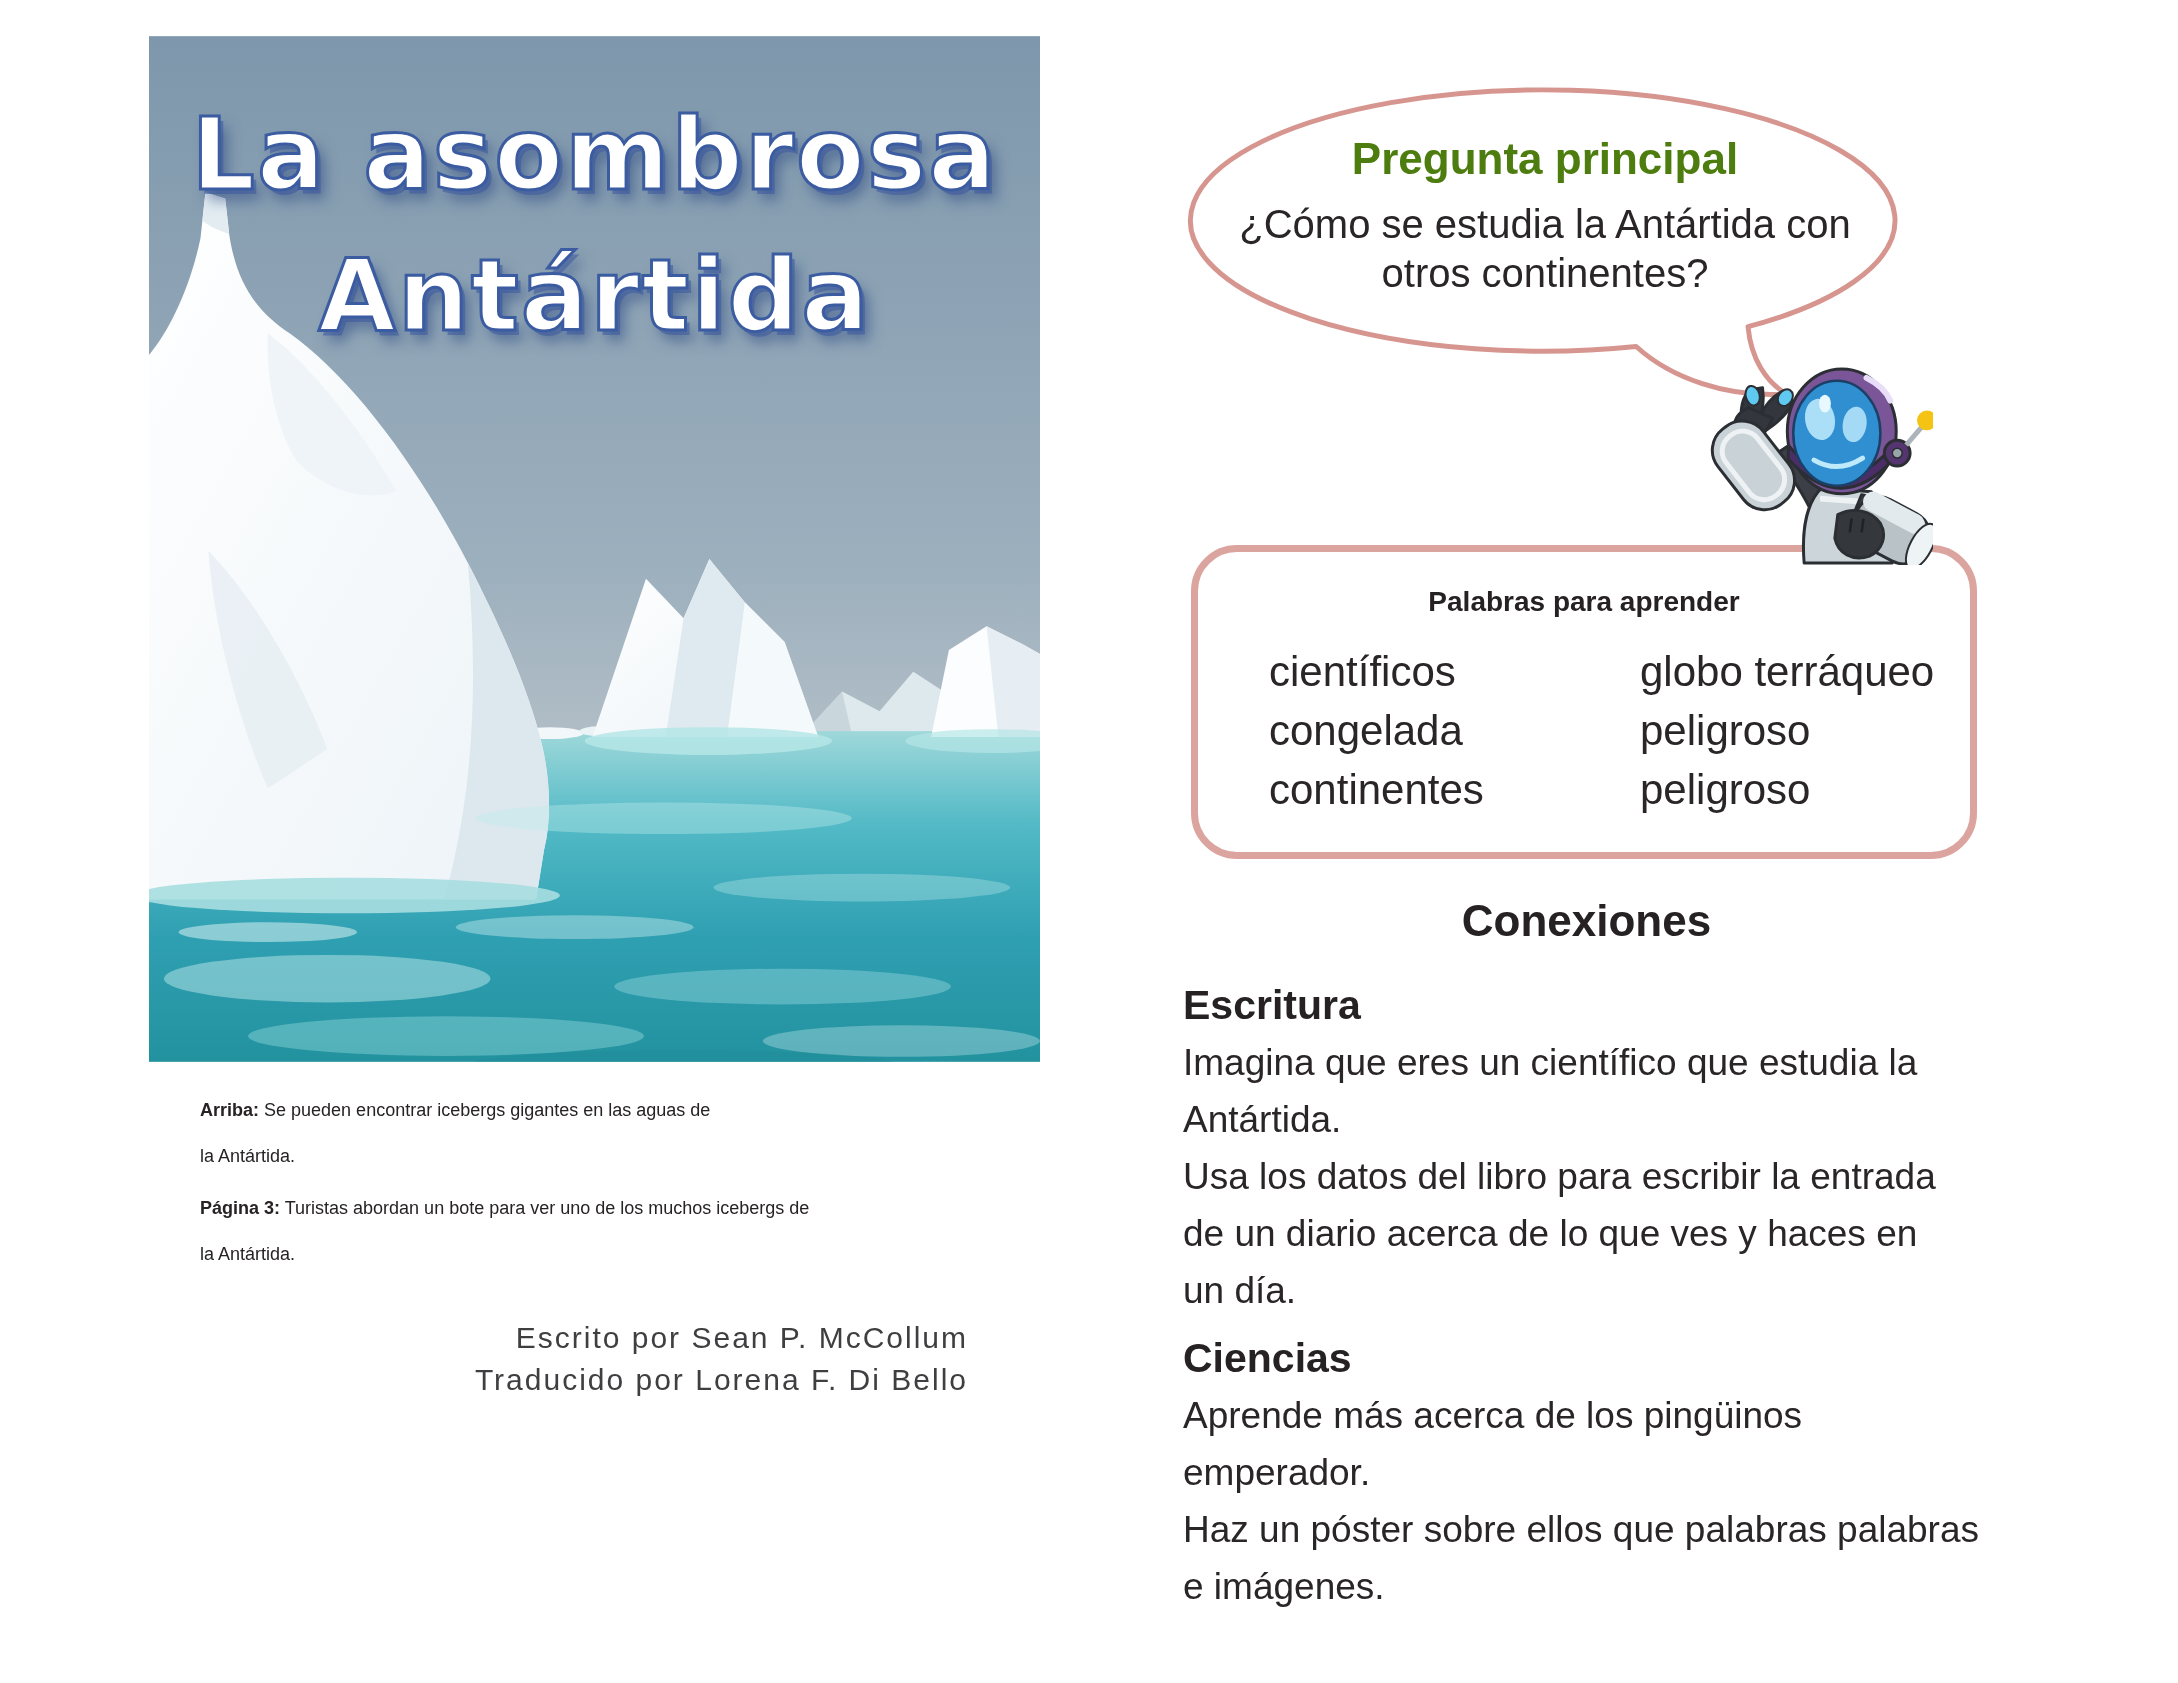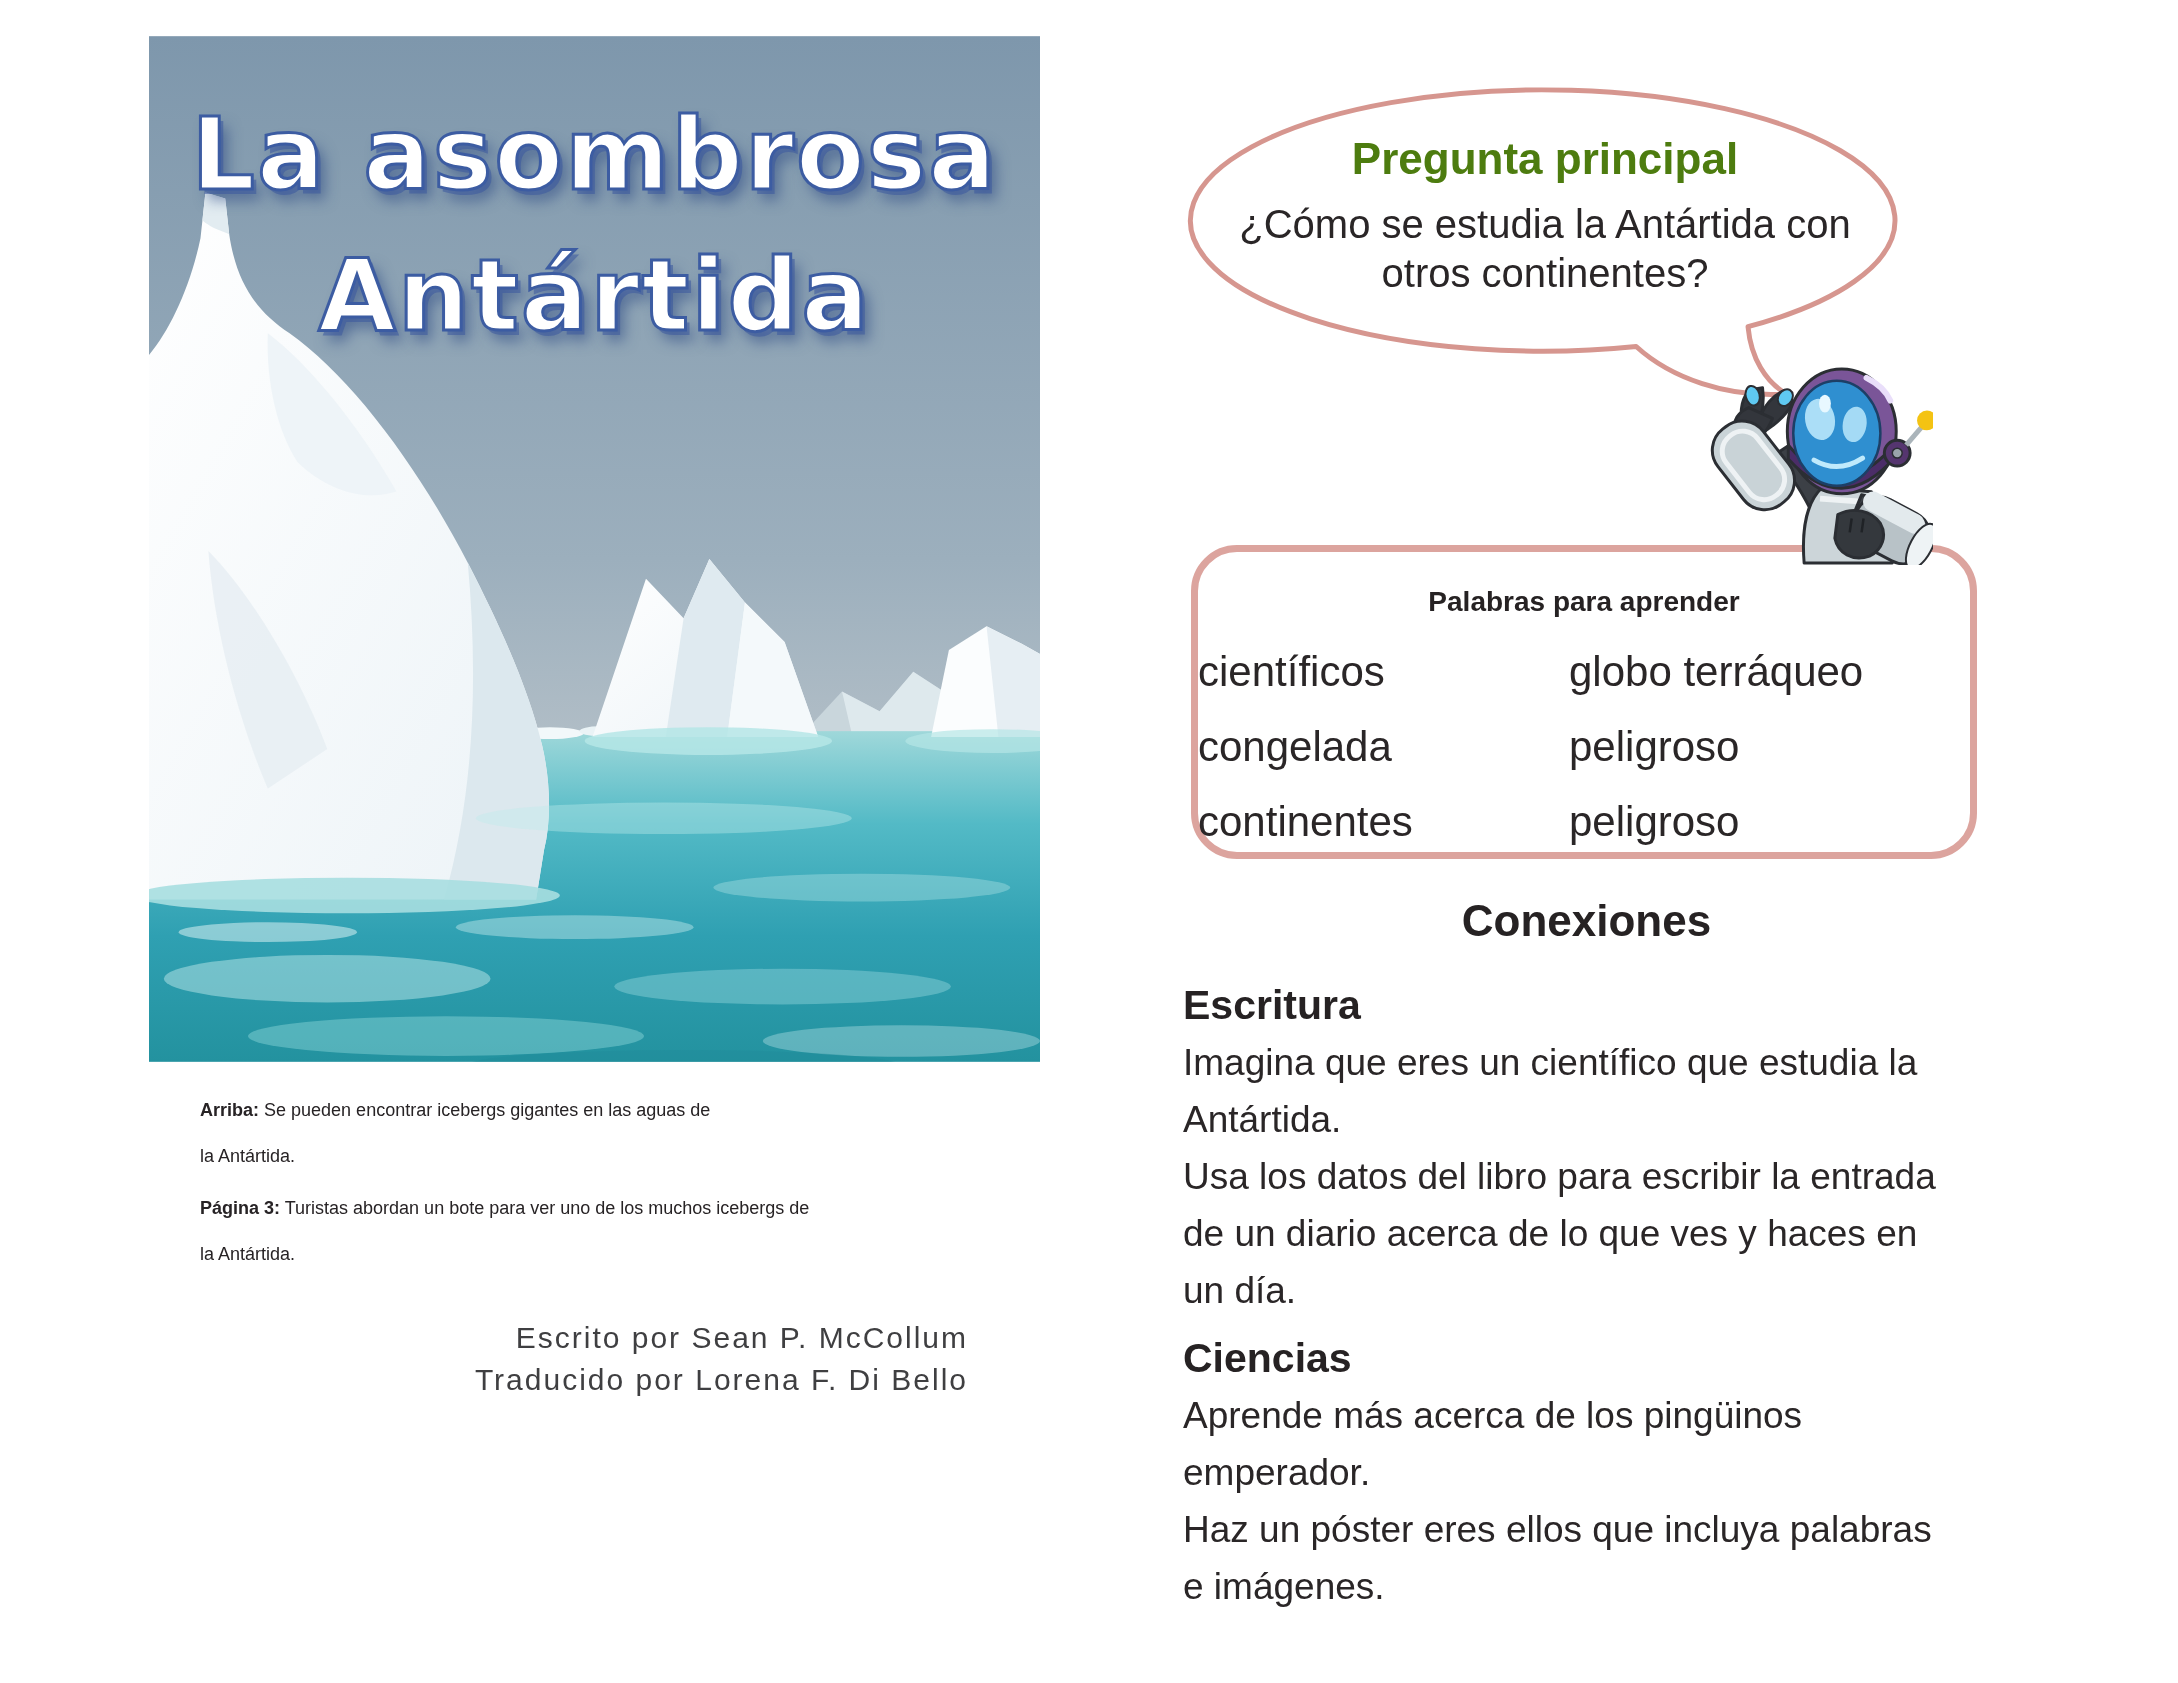--- a/index.html
+++ b/index.html
@@ -28,21 +28,21 @@
   .bubble-wrap{position:absolute;left:1178px;top:79px;width:762px;height:342px;}
   .bubble-text{position:absolute;left:50px;top:55px;width:634px;text-align:center;}
   .bubble-title{font-size:44px;font-weight:700;margin:0 0 16px 0;color:#4d7c0f;}
   .bubble-line{display:block;font-size:40px;line-height:49px;color:#2a2627;}
 
   .robot{position:absolute;left:1705px;top:362px;width:228px;height:203px;z-index:6;}
 
   .vocab-box{position:absolute;left:1191px;top:545px;width:786px;height:314px;box-sizing:border-box;
     border:7px solid #dca49e;border-radius:46px;background:#ffffff;z-index:2;}
   .vocab-title{margin:34px 0 24px 0;text-align:center;font-size:28px;font-weight:700;color:#262223;}
-  .vocab-grid{display:grid;grid-template-columns:371px auto;row-gap:16px;}
+  .vocab-grid{display:grid;grid-template-columns:371px auto;padding-left:71px;row-gap:0;}
   .vocab-word{font-size:42px;line-height:59px;color:#2a2627;}
 
   .connections{position:absolute;left:1183px;top:896px;width:807px;}
   .conn-title{margin:0 0 34px 0;text-align:center;font-size:44px;font-weight:700;color:#262223;}
   .conn-sub{margin:0 0 4px 0;font-size:41px;line-height:50px;font-weight:700;color:#262223;}
   .conn-body{margin:0 0 14px 0;}
   .conn-body .ln{display:block;font-size:37px;line-height:57px;white-space:nowrap;color:#2a2627;}
 </style>
 </head>
 <body>
@@ -208,19 +208,19 @@
       <span class="ln">Antártida.</span>
       <span class="ln">Usa los datos del libro para escribir la entrada</span>
       <span class="ln">de un diario acerca de lo que ves y haces en</span>
       <span class="ln">un día.</span>
     </div>
 
     <p class="conn-sub">Ciencias</p>
     <div class="conn-body">
       <span class="ln">Aprende más acerca de los pingüinos</span>
       <span class="ln">emperador.</span>
-      <span class="ln">Haz un póster eres ellos que incluya palabras</span>
+      <span class="ln">Haz un póster sobre ellos que palabras palabras</span>
       <span class="ln">e imágenes.</span>
     </div>
   </div>
 
 </div>
 
 
 </body></html>

